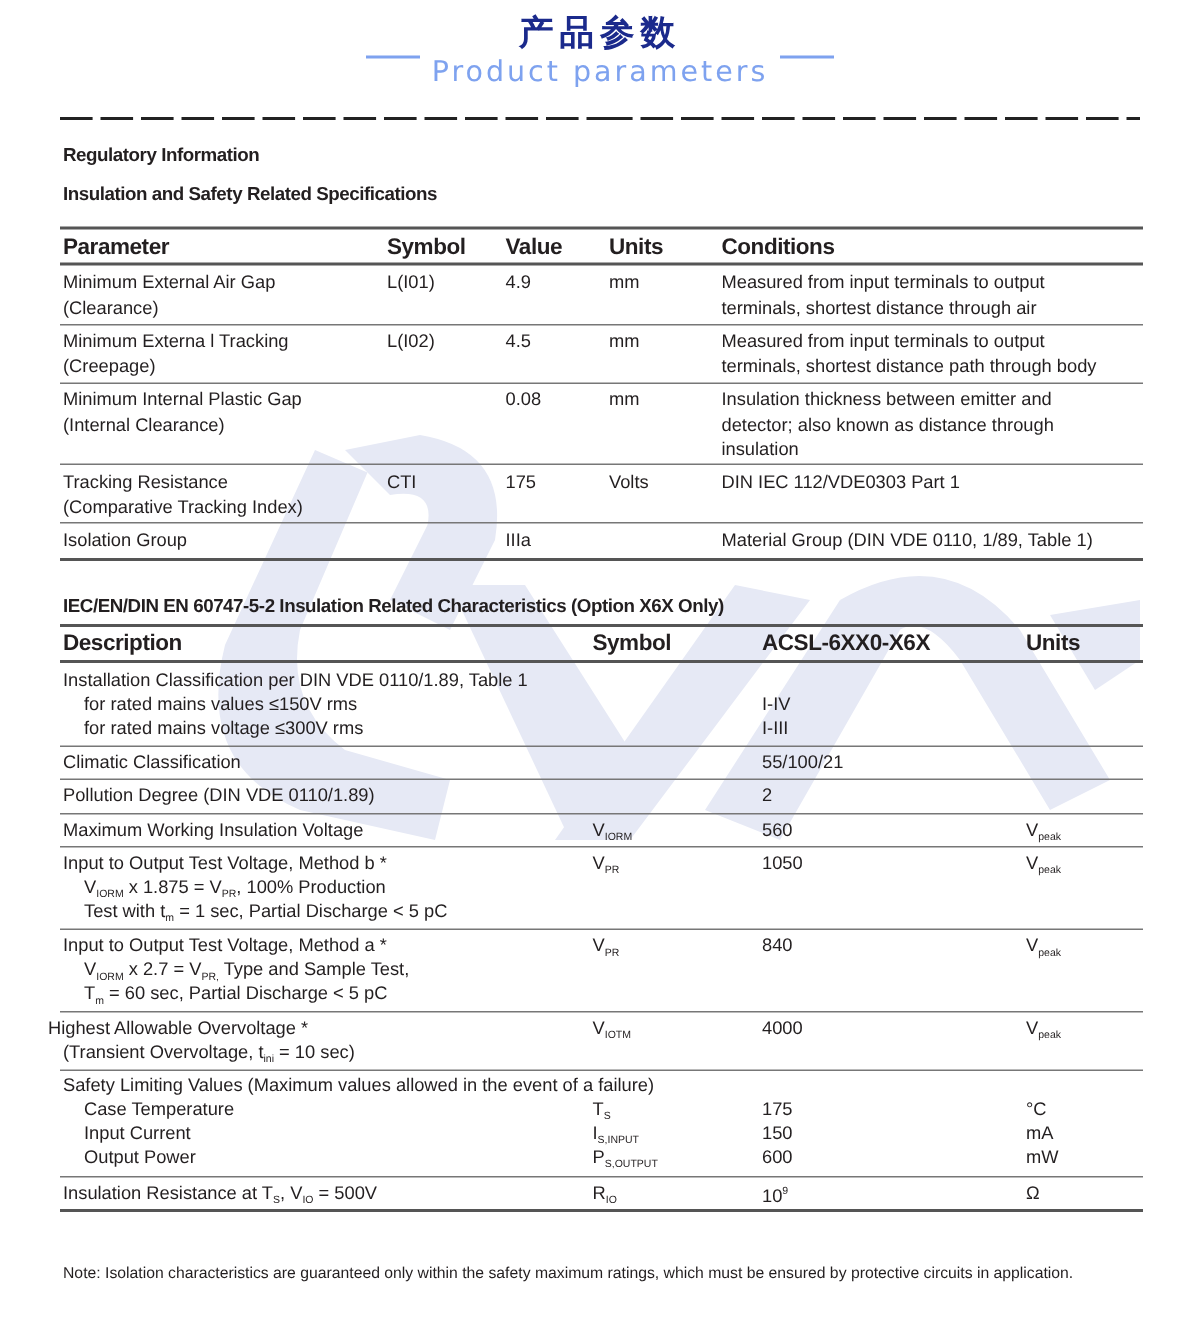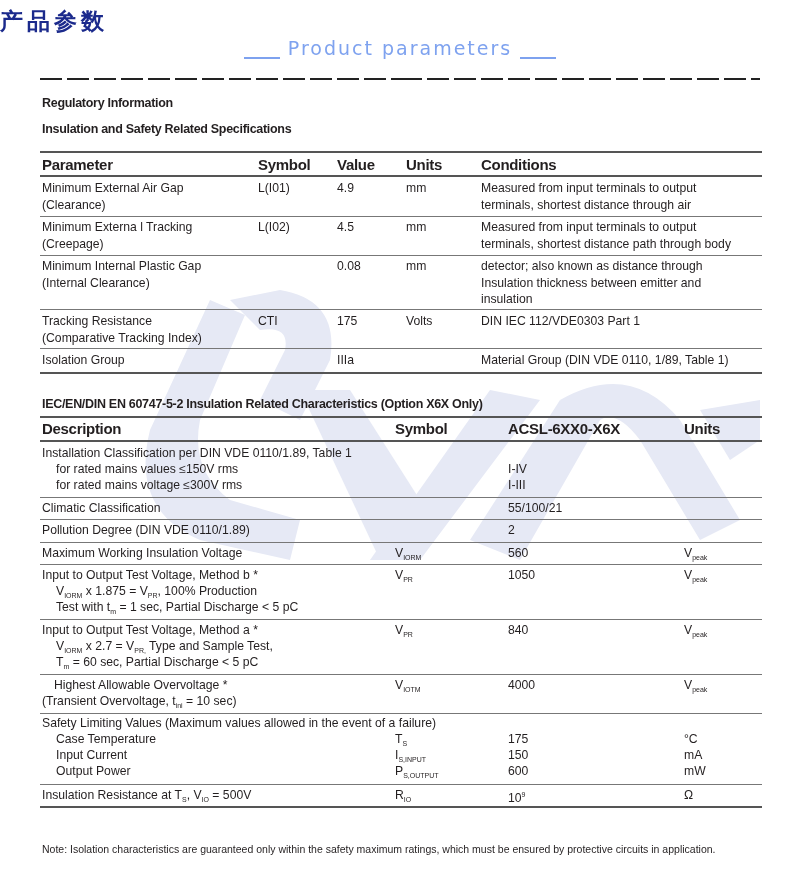--- a/index.html
+++ b/index.html
@@ -3,22 +3,22 @@
 <meta charset="utf-8">
 <style>
   * { box-sizing: border-box; margin: 0; padding: 0; }
   html, body { width: 800px; height: 881px; background: #ffffff; overflow: hidden; }
   body { position: relative; font-family: "Liberation Sans", sans-serif; color: #231f20; }
 
   .watermark { position: absolute; left: 0; top: 0; width: 800px; height: 881px; pointer-events: none; z-index: 0; }
 
   .page { position: absolute; left: 0; top: 0; width: 800px; height: 881px; z-index: 1; }
 
-  .title-cn { position: absolute; top: 6px; left: 0; width: 800px; text-align: left; font-family: "DejaVu Sans", sans-serif; font-weight: bold; font-size: 23px; letter-spacing: 4px; color: #1b2a8c; }
-  .title-en-row { position: absolute; top: 37px; left: 0; width: 800px; display: flex; justify-content: center; align-items: flex-end; gap: 8px; }
+  .title-cn { position: absolute; top: 6px; left: 0; width: 800px; text-align: center; font-family: "DejaVu Sans", sans-serif; font-weight: bold; font-size: 23px; letter-spacing: 4px; color: #1b2a8c; }
+  .title-en-row { position: absolute; top: 37px; left: 0; width: 800px; display: flex; justify-content: center; align-items: flex-start; gap: 8px; }
   .title-en-row .bar { width: 36px; height: 2px; background: #7ea2ef; }
   .title-en { font-family: "DejaVu Sans", sans-serif; font-size: 19px; letter-spacing: 2px; color: #7ea2ef; }
 
   .slogan-row { position: absolute; top: 78px; left: 40px; width: 720px; display: flex; align-items: center; }
   .slogan-row .dash { flex: 1; height: 2px; background-image: linear-gradient(to right, #222 0 80%, transparent 80% 100%); background-size: 27px 2px; }
   .slogan { padding: 0 14px; font-family: "DejaVu Sans", sans-serif; font-weight: bold; font-size: 14px; letter-spacing: 3px; color: #111; white-space: nowrap; }
 
   .section-title { position: absolute; left: 42px; font-family: "Liberation Sans", sans-serif; font-weight: bold; font-size: 12.5px; letter-spacing: -0.3px; color: #231f20; }
 
   .rule-thick { position: absolute; left: 40px; width: 722px; height: 2px; background: #555; }
@@ -98,22 +98,22 @@
   </div>
   <div class="rule-thin" style="top:255px"></div>
 
   <div class="cell" style="left:42px;top:258px">
     <div>Minimum Internal Plastic Gap</div>
     <div>(Internal Clearance)</div>
   </div>
   <div class="cell" style="left:337px;top:258px">0.08</div>
   <div class="cell" style="left:406px;top:258px">mm</div>
   <div class="cell" style="left:481px;top:258px">
+    <div>Insulation thickness between emitter and</div>
     <div>detector; also known as distance through</div>
-    <div>Insulation thickness between emitter and</div>
     <div>insulation</div>
   </div>
   <div class="rule-thin" style="top:309px"></div>
 
   <div class="cell" style="left:42px;top:313px">
     <div>Tracking Resistance</div>
     <div>(Comparative Tracking Index)</div>
   </div>
   <div class="cell" style="left:258px;top:313px">CTI</div>
   <div class="cell" style="left:337px;top:313px">175</div>
@@ -164,21 +164,21 @@
   <div class="rule-thin" style="top:619px"></div>
 
   <div class="cell" style="left:42px;top:622px">Input to Output Test Voltage, Method a *</div>
   <div class="cell" style="left:56px;top:638px"><span>V</span><span class="sub">IORM</span><span> x 2.7 = V</span><span class="sub">PR,</span><span> Type and Sample Test,</span></div>
   <div class="cell" style="left:56px;top:654px"><span>T</span><span class="sub">m</span><span> = 60 sec, Partial Discharge &lt; 5 pC</span></div>
   <div class="cell" style="left:395px;top:622px"><span>V</span><span class="sub">PR</span></div>
   <div class="cell" style="left:508px;top:622px">840</div>
   <div class="cell" style="left:684px;top:622px"><span>V</span><span class="sub">peak</span></div>
   <div class="rule-thin" style="top:674px"></div>
 
-  <div class="cell" style="left:54px;top:677px">Highest Allowable Overvoltage *</div>
+  <div class="cell" style="left:32px;top:677px">Highest Allowable Overvoltage *</div>
   <div class="cell" style="left:42px;top:693px"><span>(Transient Overvoltage, t</span><span class="sub">ini</span><span> = 10 sec)</span></div>
   <div class="cell" style="left:395px;top:677px"><span>V</span><span class="sub">IOTM</span></div>
   <div class="cell" style="left:508px;top:677px">4000</div>
   <div class="cell" style="left:684px;top:677px"><span>V</span><span class="sub">peak</span></div>
   <div class="rule-thin" style="top:713px"></div>
 
   <div class="cell" style="left:42px;top:715px">Safety Limiting Values (Maximum values allowed in the event of a failure)</div>
 
   <div class="cell" style="left:56px;top:731px">Case Temperature</div>
   <div class="cell" style="left:395px;top:731px"><span>T</span><span class="sub">S</span></div>

